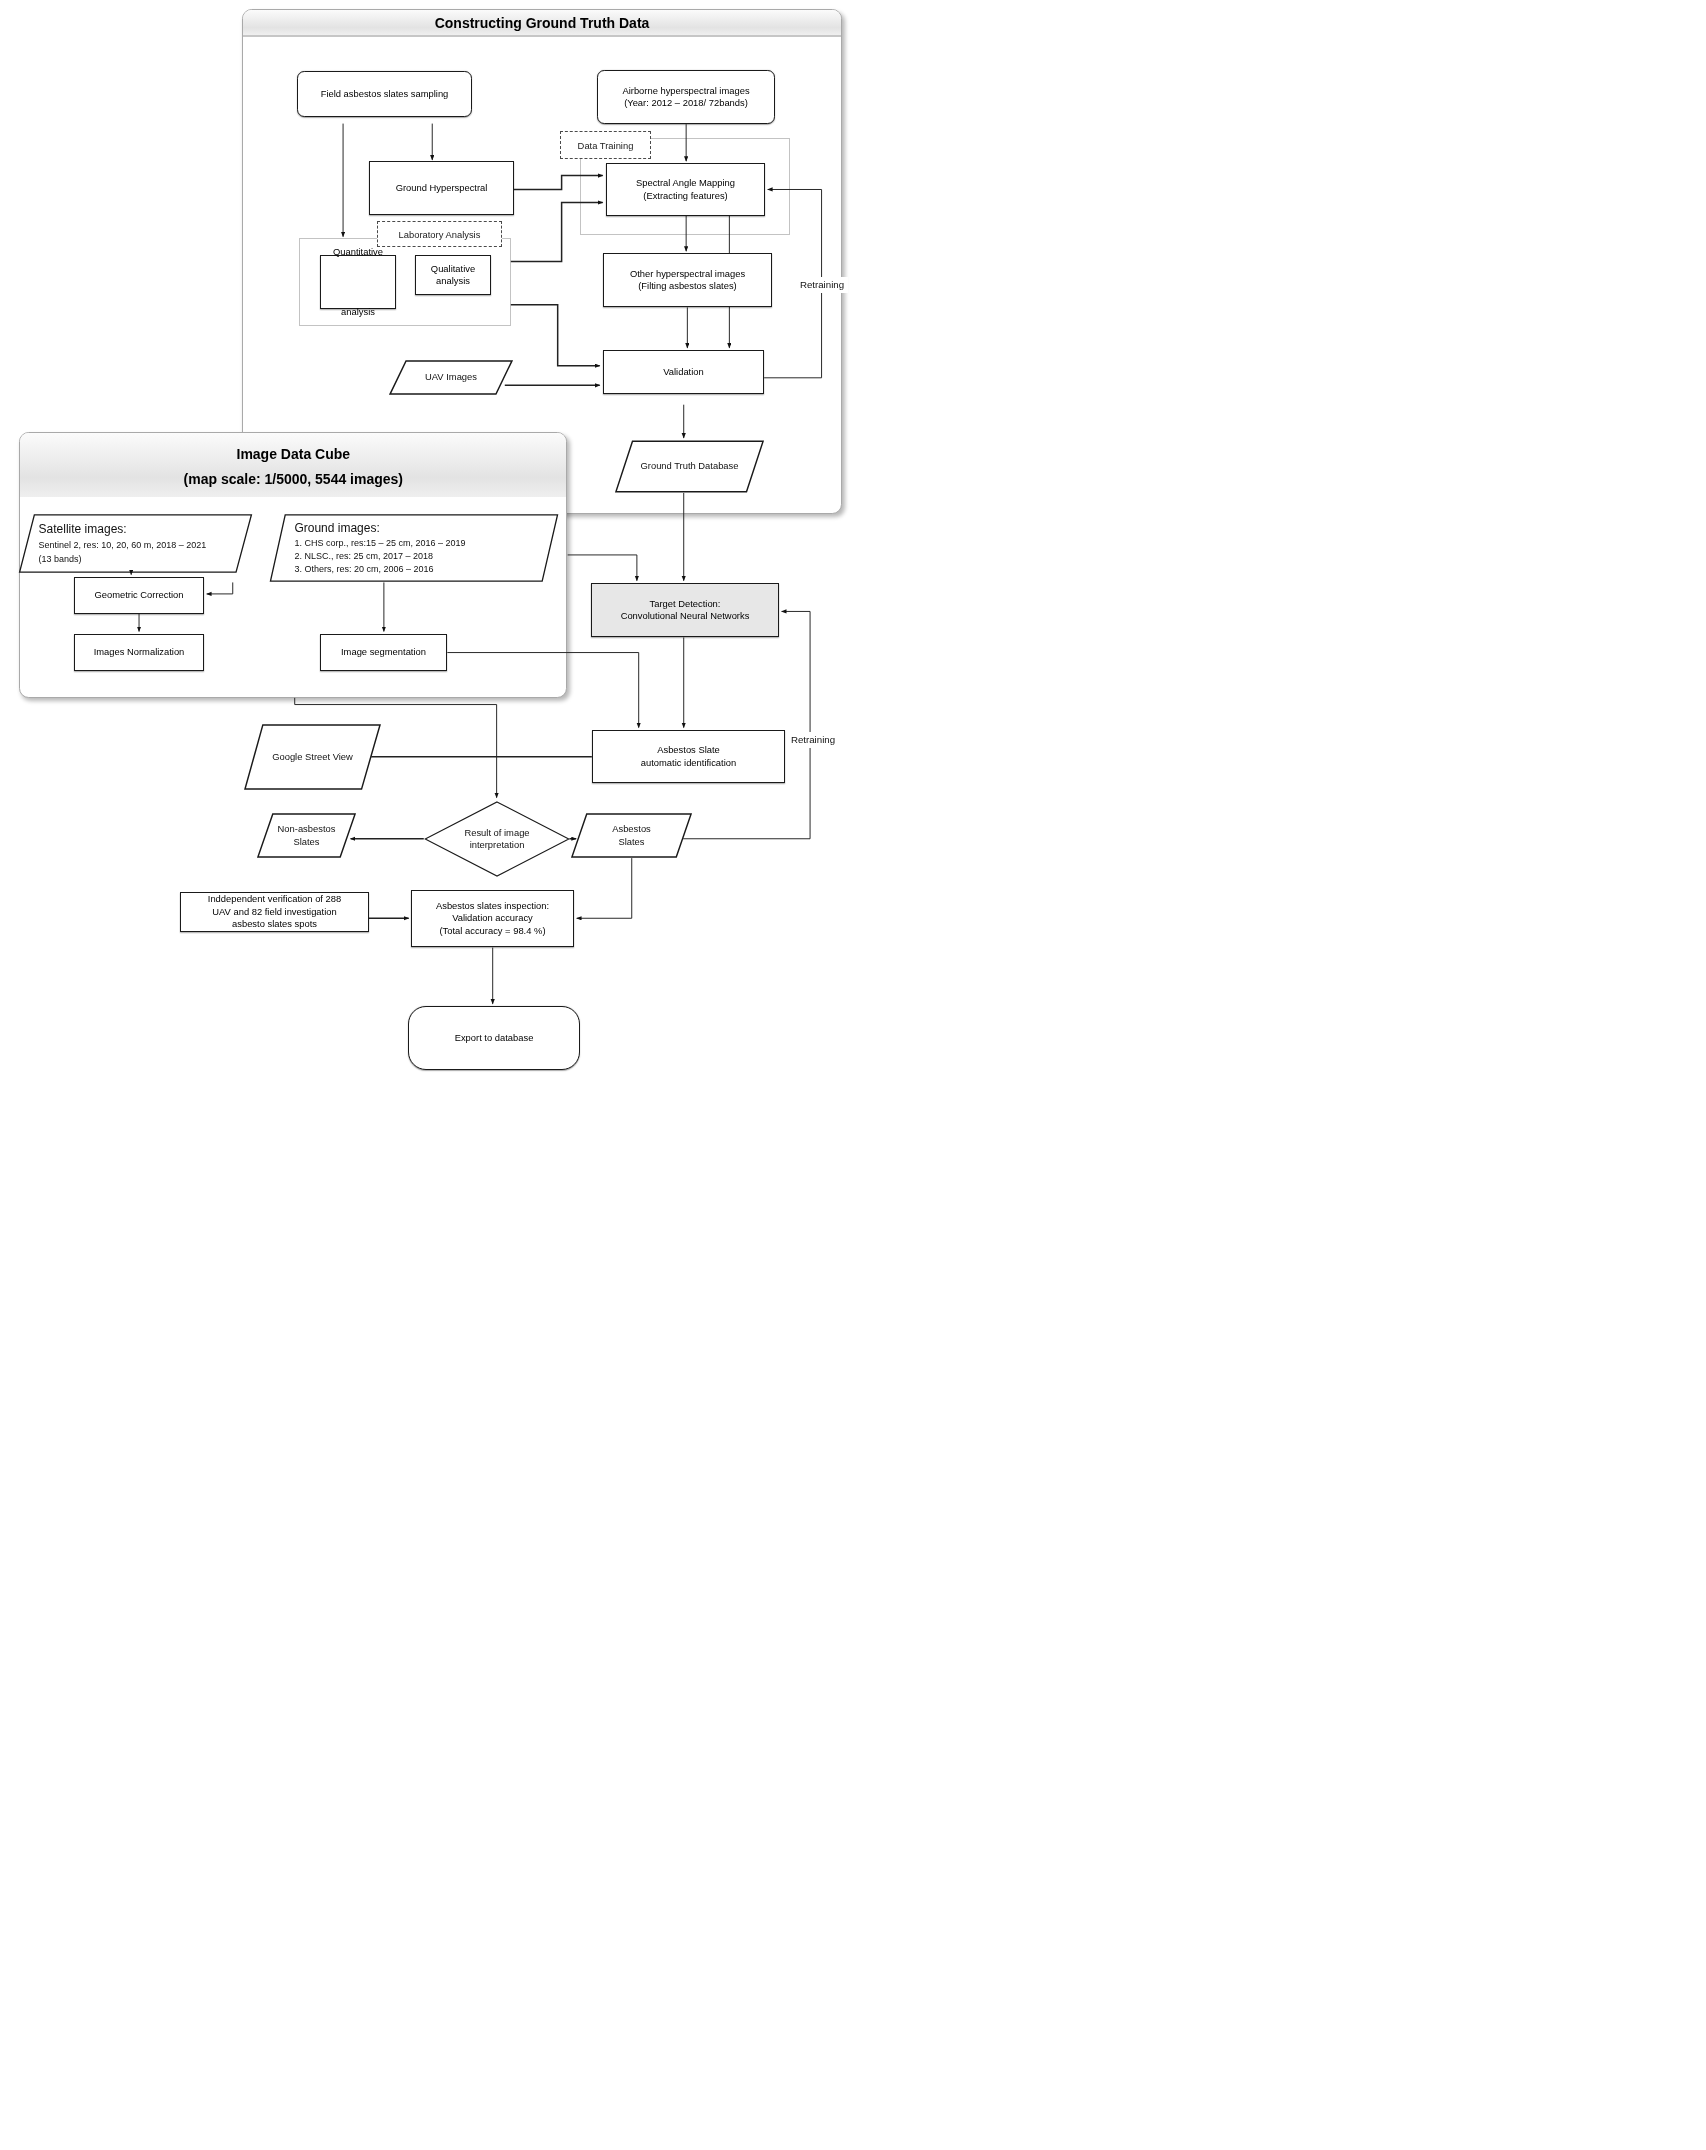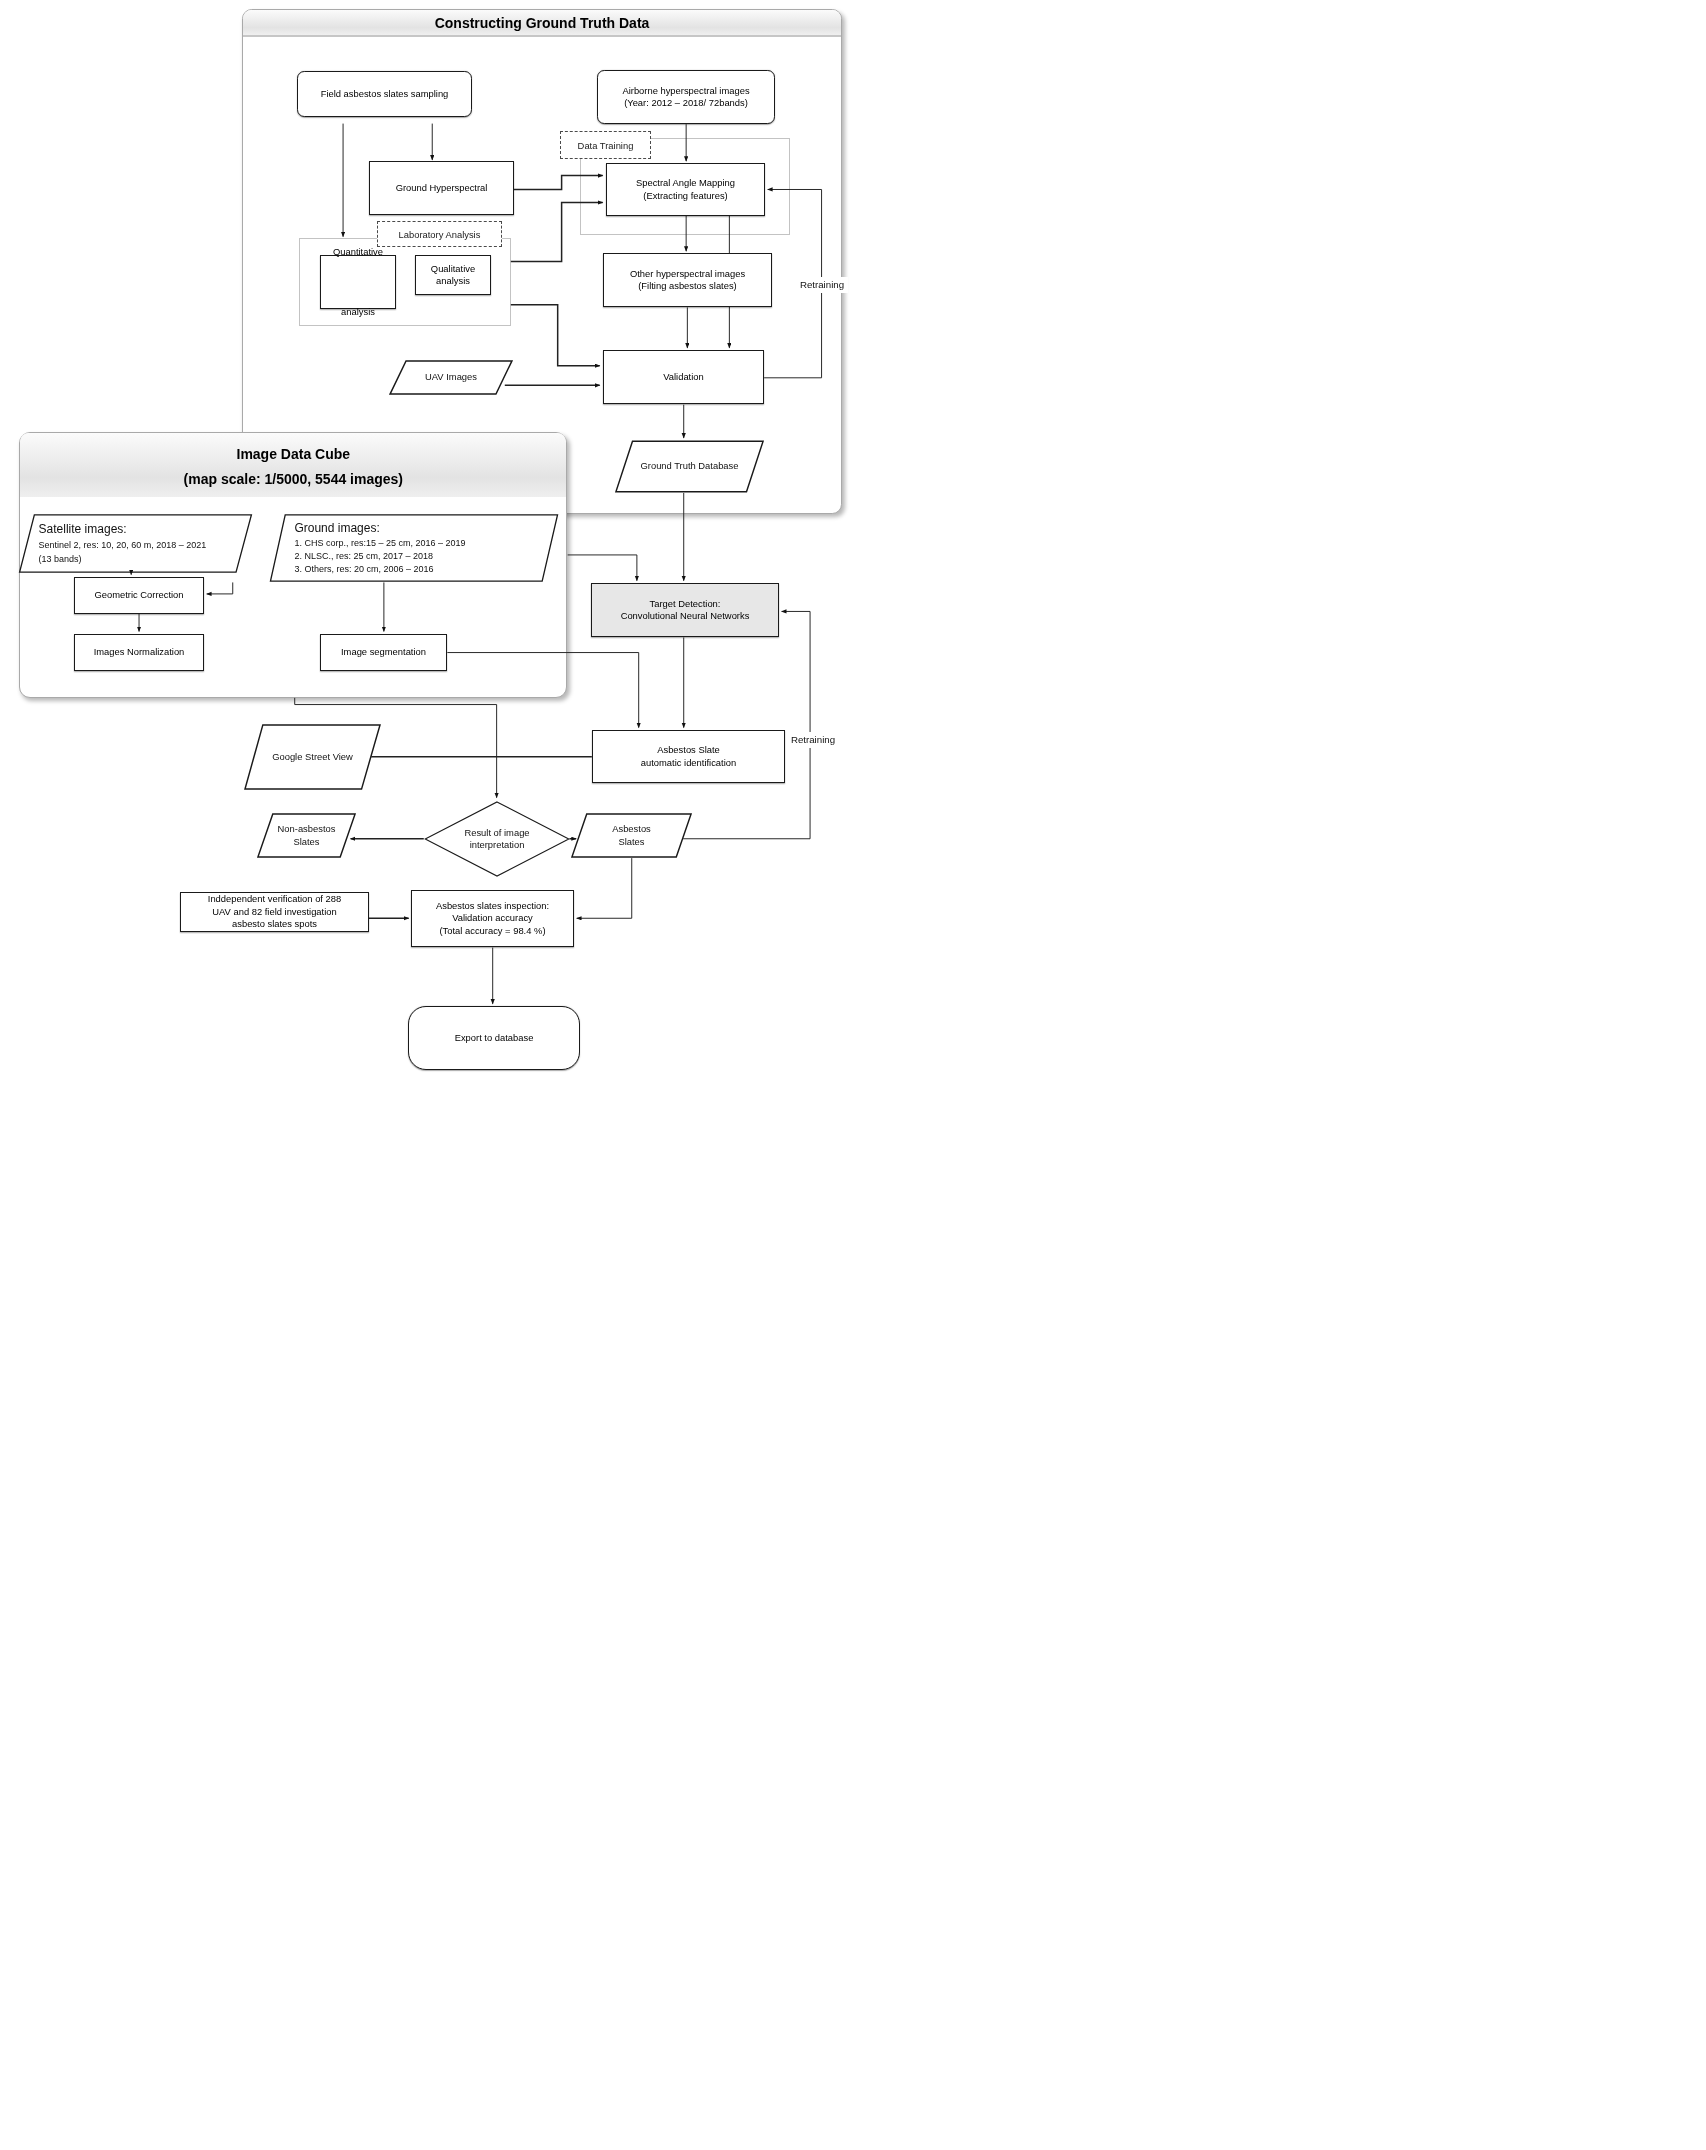--- a/index.html
+++ b/index.html
@@ -35,21 +35,21 @@
 <body>
 
 <div id="canvas">
 
   <div class="abs panel" style="left:242px;top:9px;width:600px;height:505px;">
     <div class="panel-header" style="height:27px;line-height:26px;font-size:14px;">
       <span>Constructing Ground Truth Data</span>
     </div>
   </div>
 
-  <div class="abs panel" style="left:19.3px;top:432px;width:548px;height:266px;border-radius:11px;">
+  <div class="abs panel" style="left:19.3px;top:432px;width:548px;height:266px;">
     <div class="panel-header" style="height:64px;font-size:14px;padding-top:8.5px;line-height:1.85;border-bottom:none;">
       <span>Image Data Cube</span>
       <span style="display:block;">(map scale: 1/5000, 5544 images)</span>
     </div>
   </div>
 
   <div class="abs container" style="left:580px;top:138px;width:210px;height:97px;"></div>
   <div class="abs container" style="left:299px;top:238px;width:212px;height:88px;"></div>
 
   <svg class="abs" style="left:0;top:0;" width="853" height="1076" viewBox="0 0 1411 1779">
@@ -120,21 +120,21 @@
   <div class="abs node box thickb" style="left:415px;top:255px;width:76px;height:40px;">
     <span>Qualitative</span>
     <span>analysis</span>
   </div>
 
   <div class="abs node box thickb" style="left:603px;top:253px;width:169px;height:54px;">
     <span>Other hyperspectral images</span>
     <span>(Filting asbestos slates)</span>
   </div>
 
-  <div class="abs node box thickb" style="left:603px;top:350px;width:161px;height:54px;">
+  <div class="abs node box thickb" style="left:603px;top:350px;width:161px;height:44px;">
     <span>Validation</span>
   </div>
 
   <div class="abs" style="left:389px;top:360px;width:124px;height:35px;">
     <svg class="shape" width="124" height="35" viewBox="0 0 205 58">
       <polygon points="28,1.5 203.5,1.5 177,56.5 1.5,56.5" fill="#fff" stroke="#1a1a1a" stroke-width="2.4"></polygon>
     </svg>
     <div class="shapetext">
       <span>UAV Images</span>
     </div>

